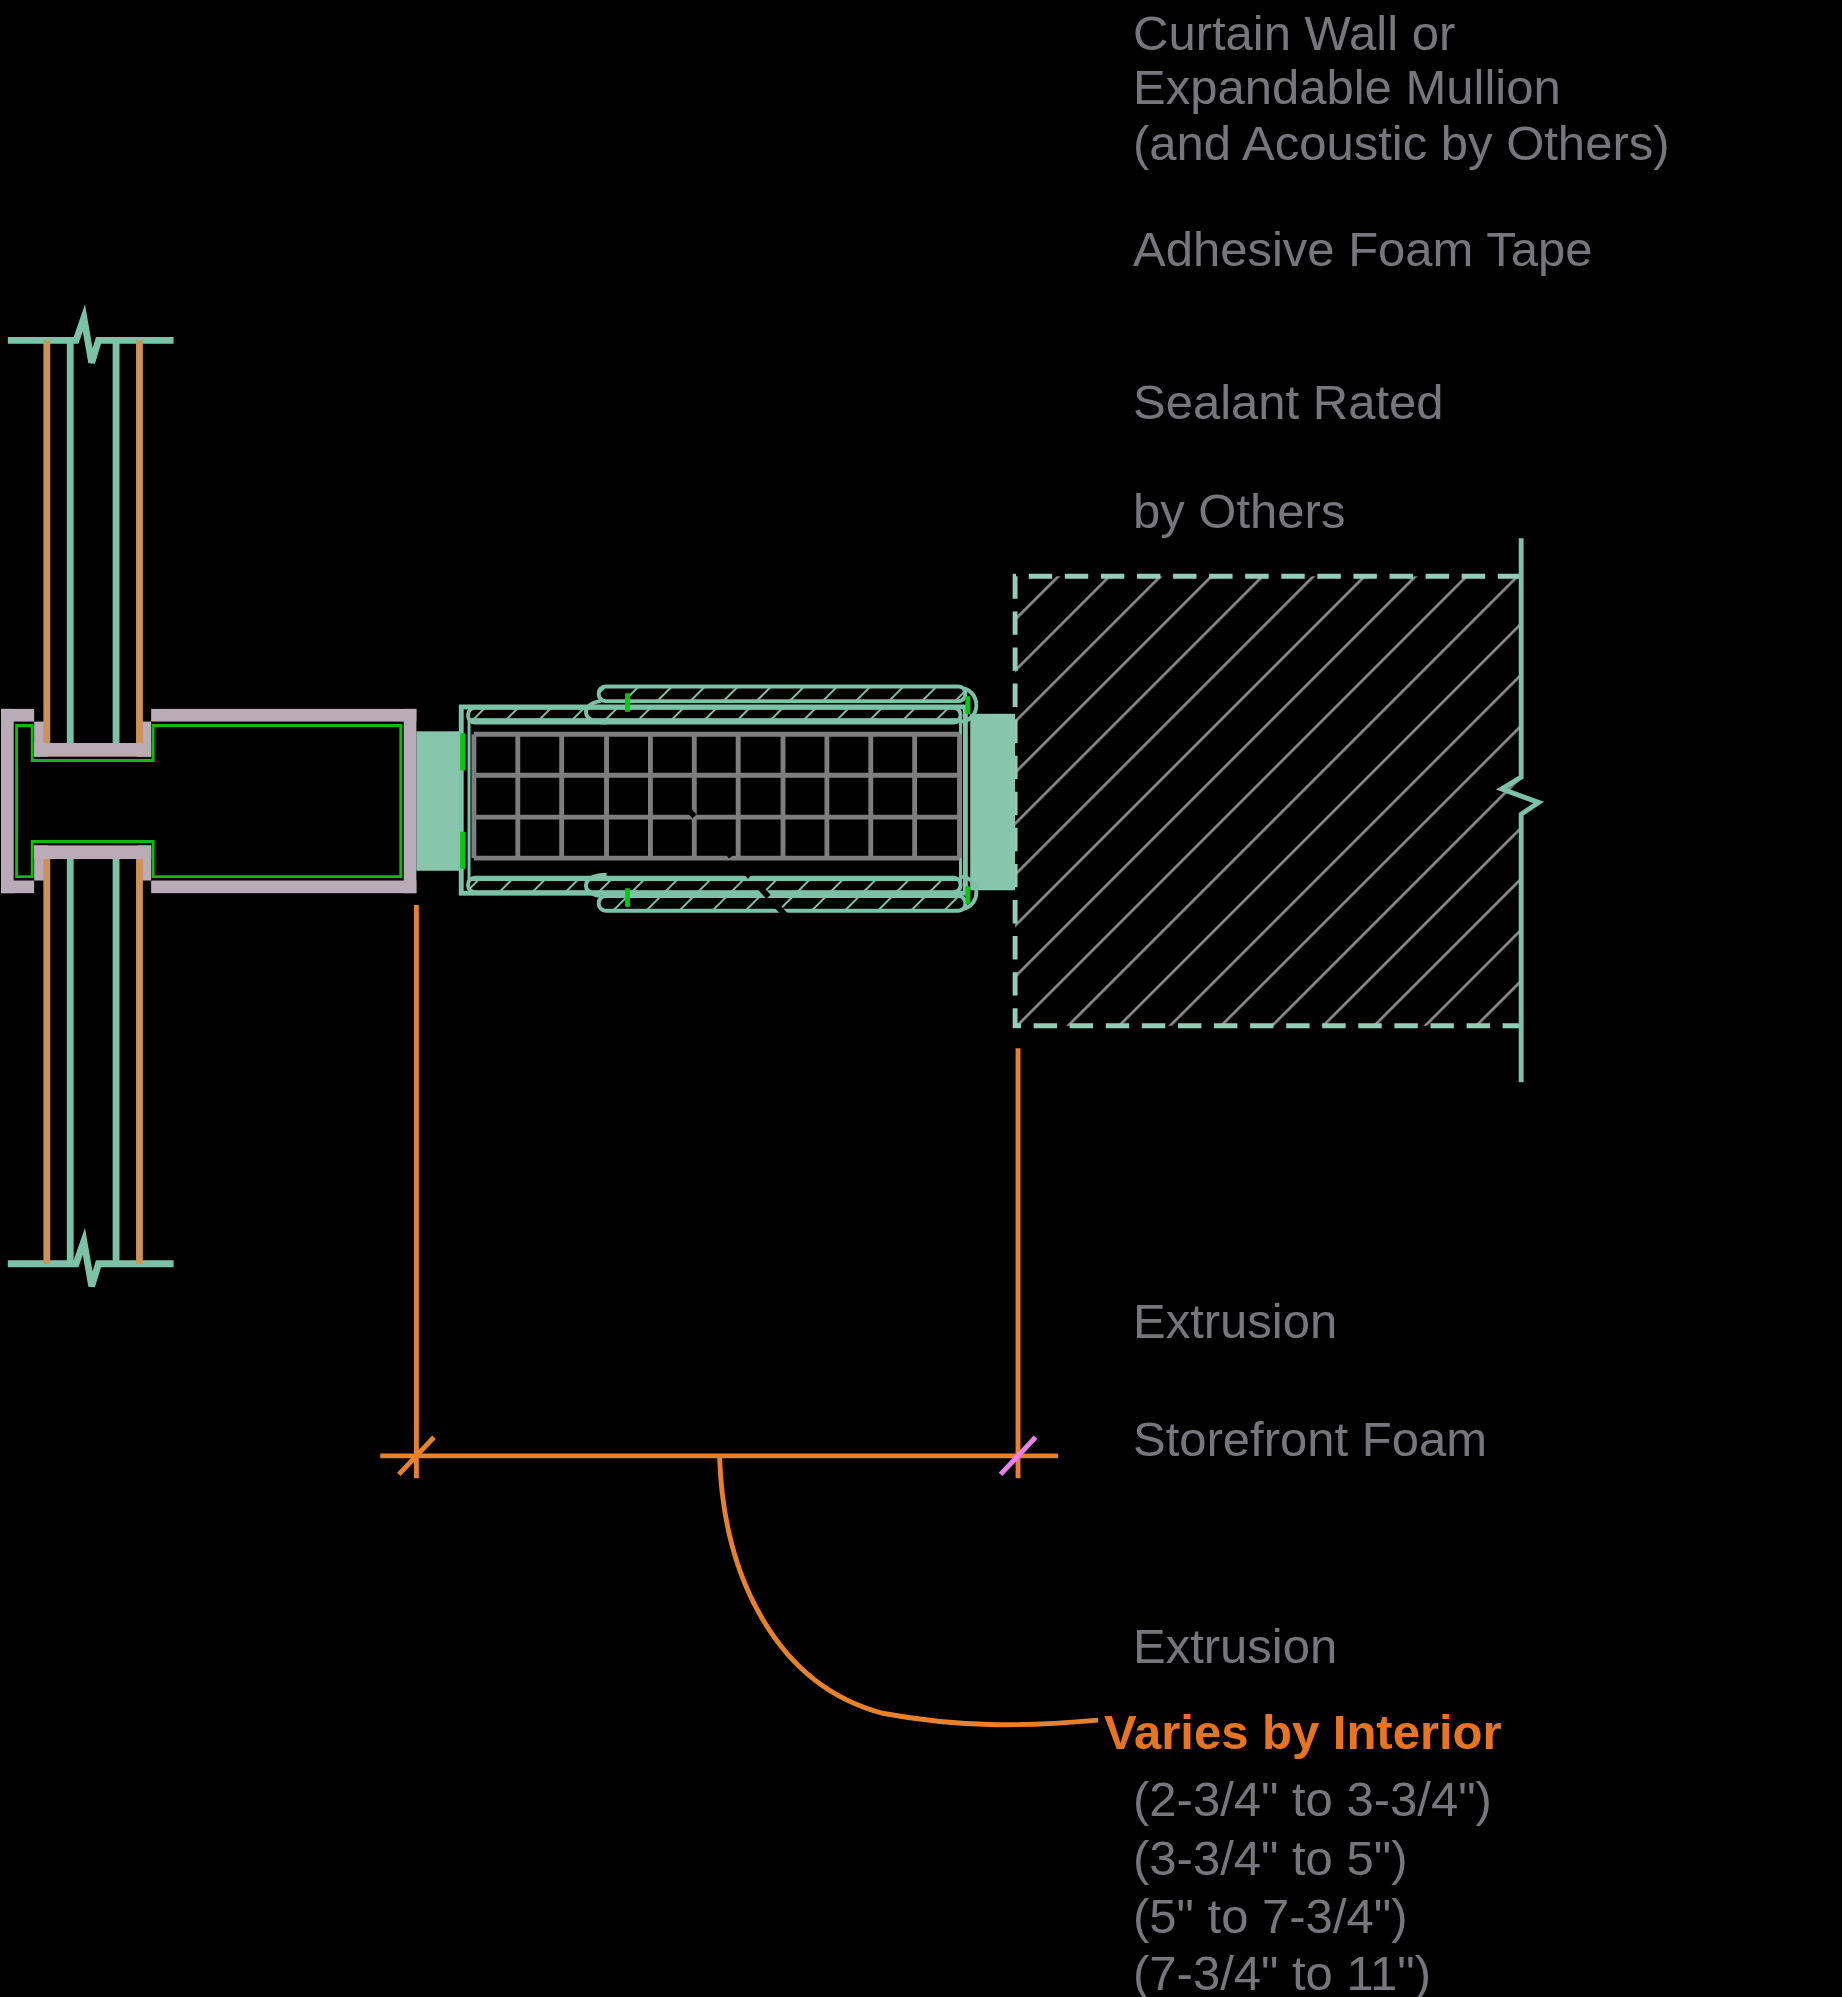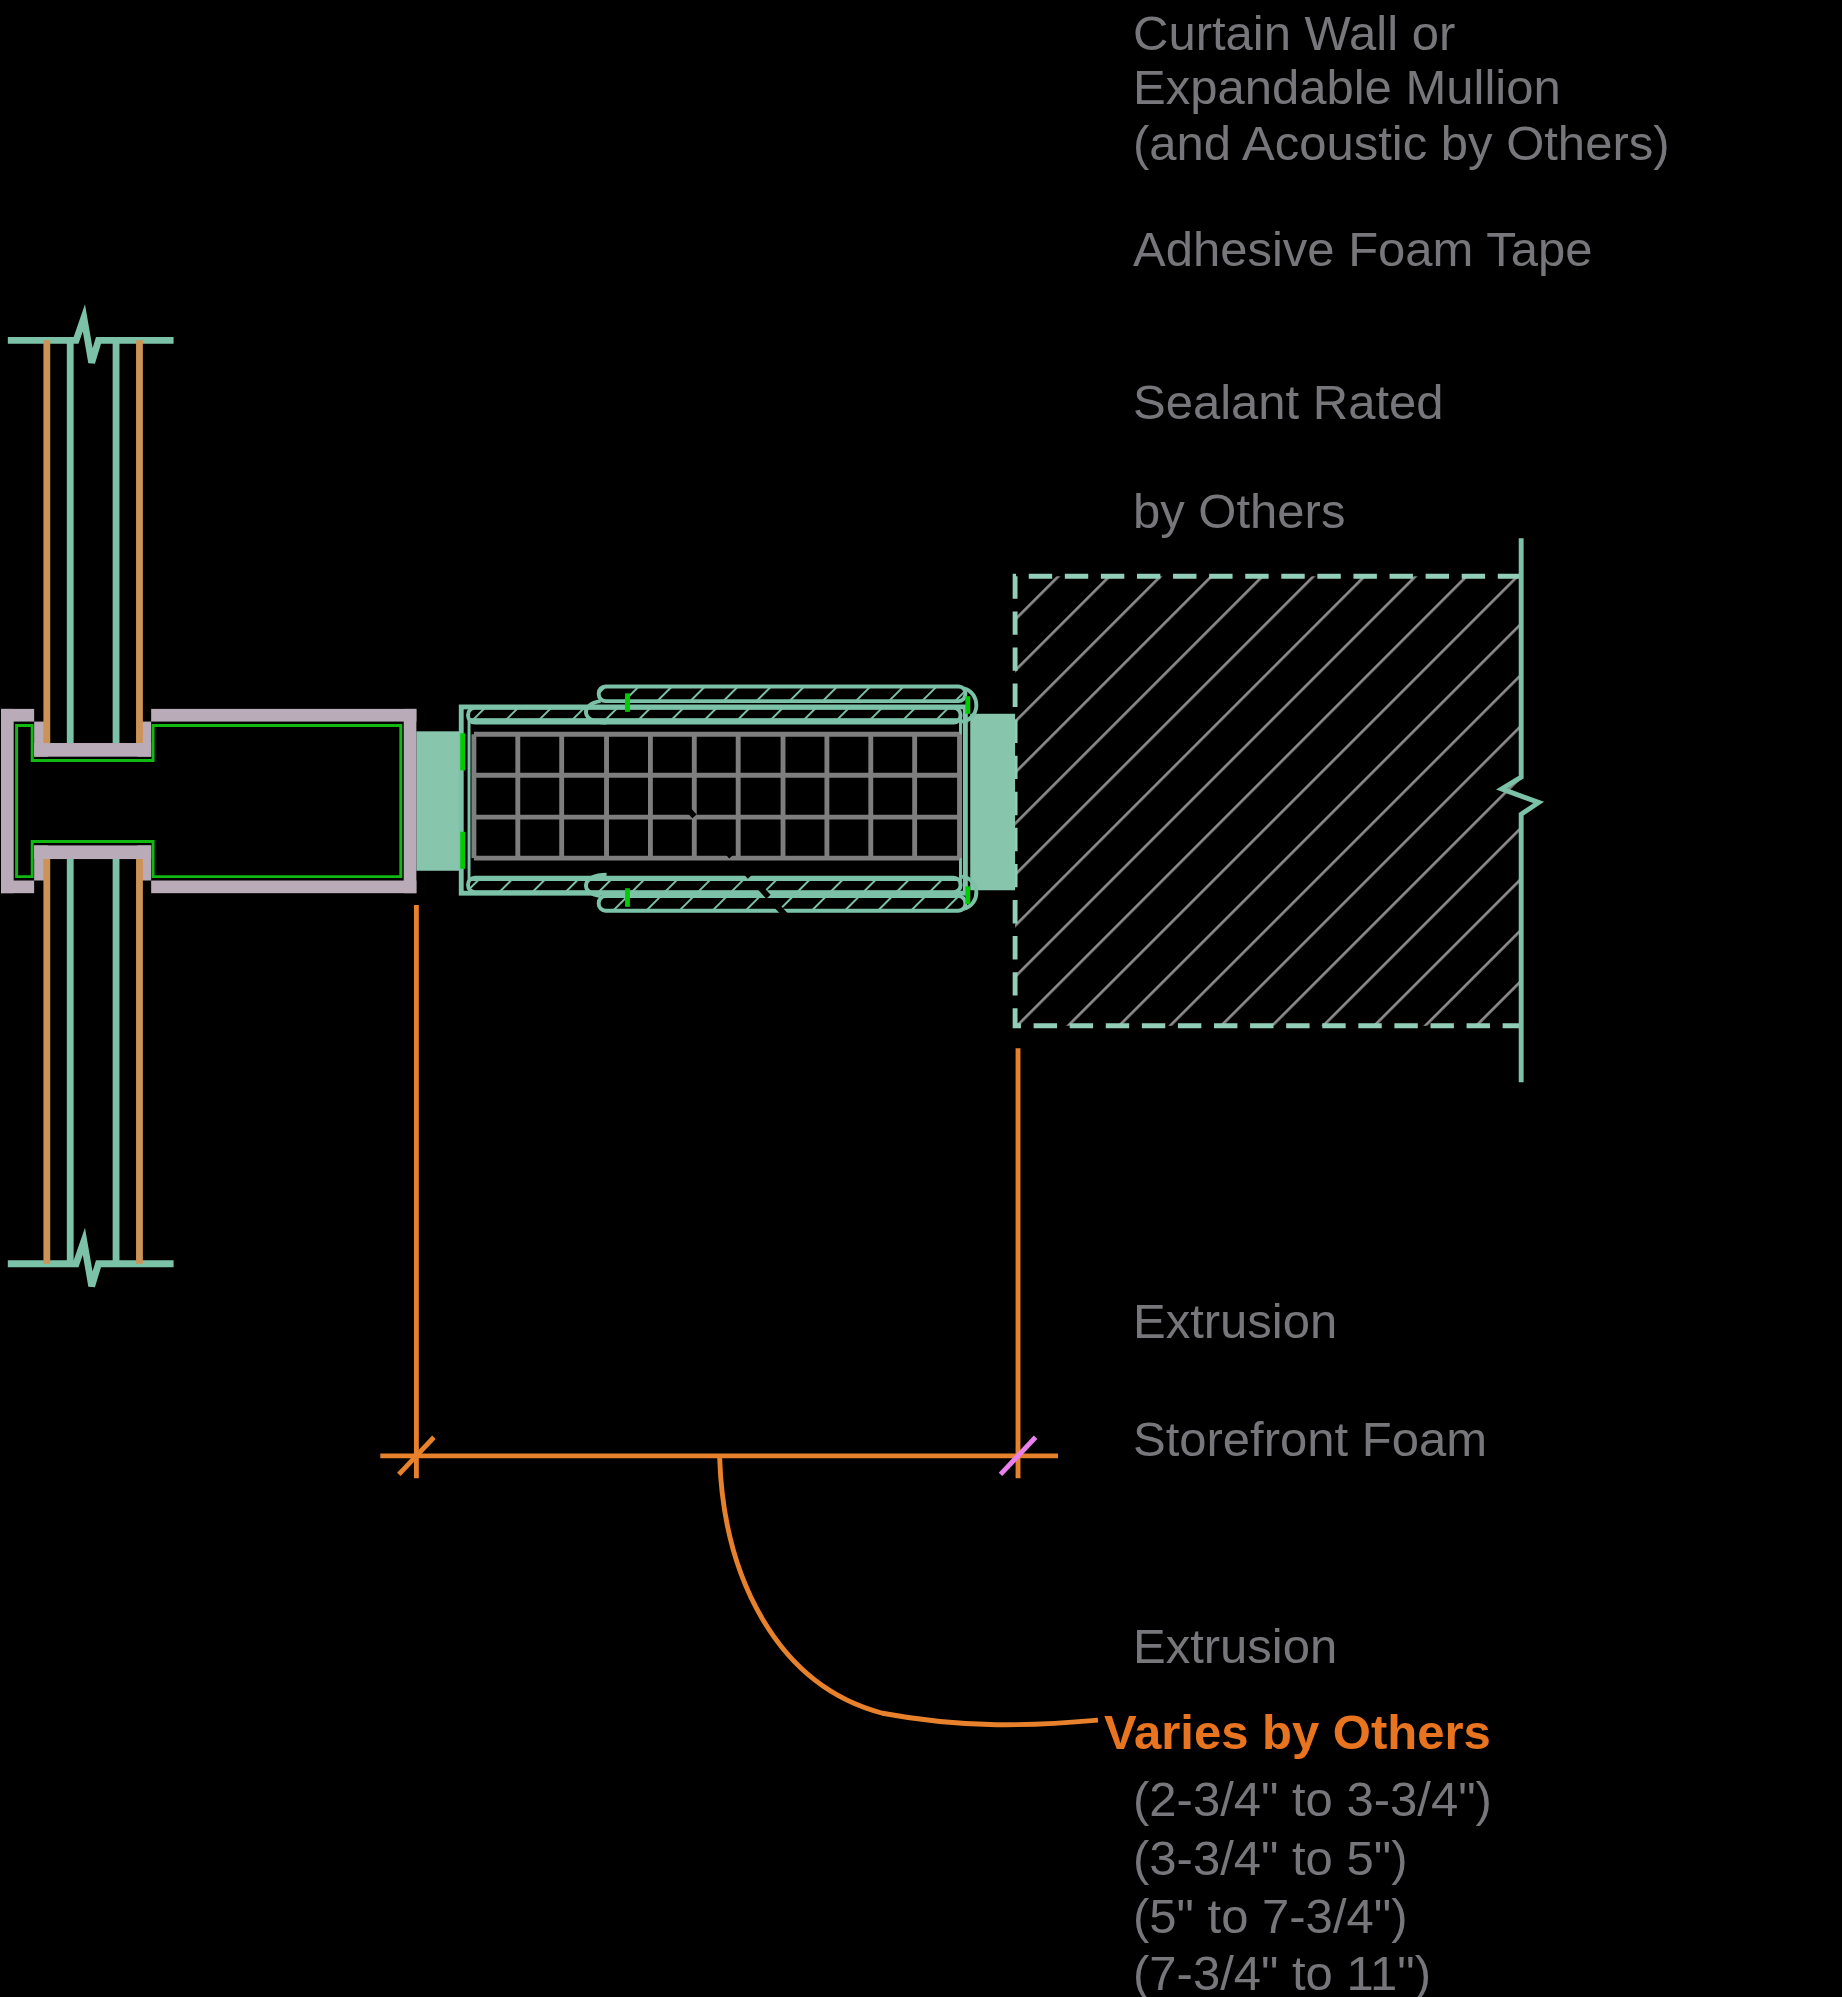--- a/index.html
+++ b/index.html
@@ -129,21 +129,21 @@
 
   <div class="lbl" style="left:1133px;top:376px">Sealant Rated</div>
   <div class="lbl" style="left:1133px;top:485px">by Others</div>
 
   <div class="lbl" style="left:1133px;top:1295px">Extrusion</div>
 
   <div class="lbl" style="left:1133px;top:1413px">Storefront Foam</div>
 
   <div class="lbl" style="left:1133px;top:1620px">Extrusion</div>
 
-  <div class="lbl orange" style="left:1104px;top:1706px">Varies by Others</div>
+  <div class="lbl orange" style="left:1104px;top:1706px">Varies by Interior</div>
 
   <div class="lbl" style="left:1133px;top:1773px">(2-3/4" to 3-3/4")</div>
   <div class="lbl" style="left:1133px;top:1832px">(3-3/4" to 5")</div>
   <div class="lbl" style="left:1133px;top:1890px">(5" to 7-3/4")</div>
   <div class="lbl" style="left:1133px;top:1947px">(7-3/4" to 11")</div>
 
 </div>
 
 
 </body></html>

